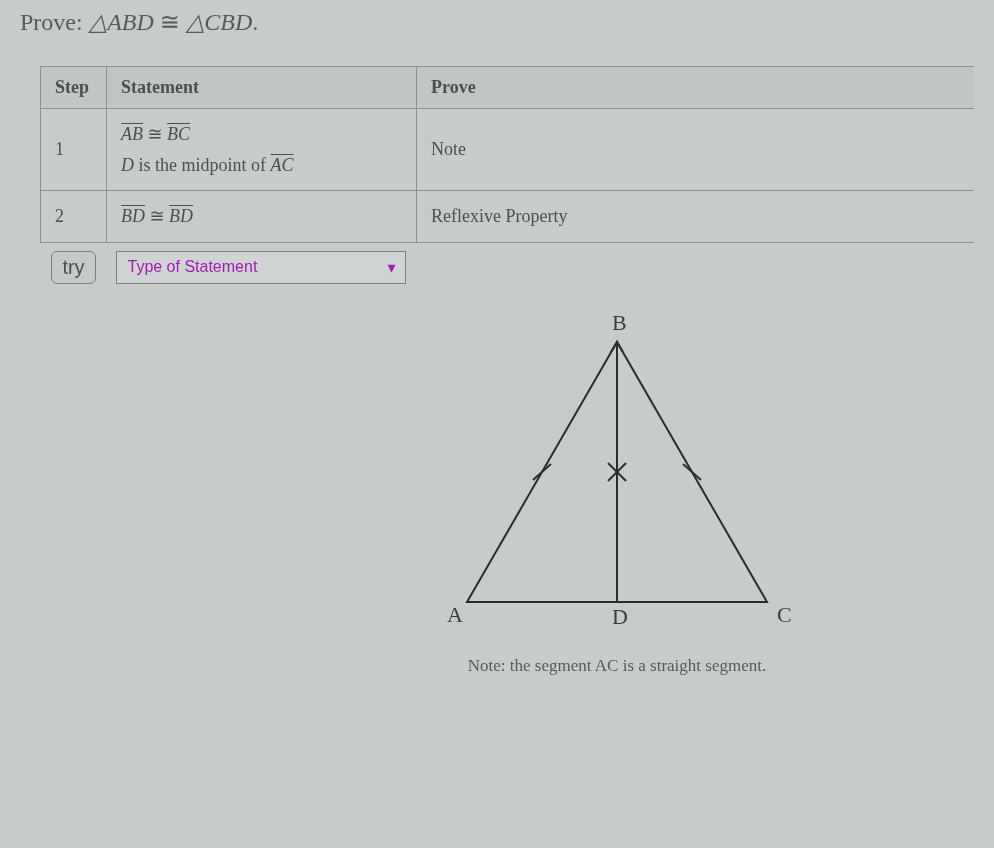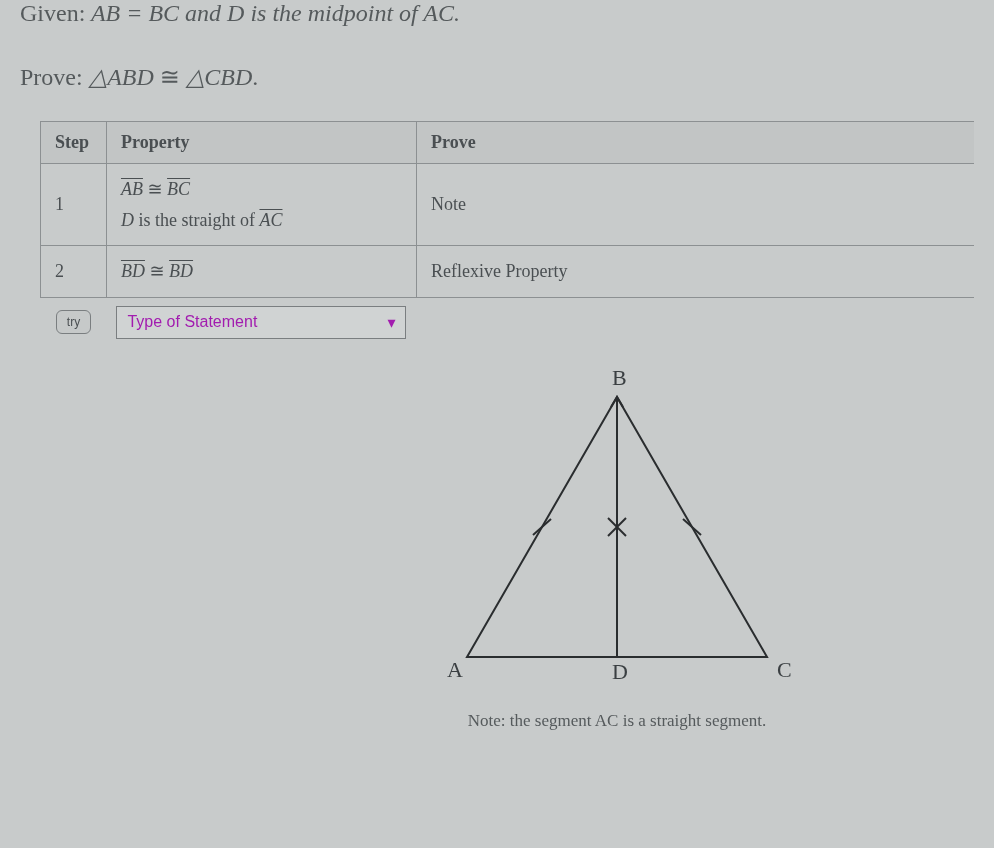--- a/index.html
+++ b/index.html
@@ -51,21 +51,21 @@
   .proof-table tr td:last-child { border-right: none; }
   .proof-table tr th:last-child { border-right: none; }
   .overline { text-decoration: overline; font-style: italic; }
   .stmt-line { line-height: 1.7; }
   .try-row td { padding: 8px 10px; border: none; }
   .try-btn {
     border: 1px solid #7a7e80;
     border-radius: 6px;
     background: #c6c9c9;
     padding: 4px 10px;
-    font-size: 12px;
+    font-size: 20px;
     color: #4a4f52;
     cursor: pointer;
     font-family: 'Segoe UI', Arial, sans-serif;
   }
   .type-select {
     border: 1px solid #7a7e80;
     background: #d0d3d3;
     padding: 6px 10px;
     font-size: 16px;
     color: #a21caf;
@@ -90,49 +90,45 @@
     font-family: Georgia, serif;
   }
   svg.tri { display: block; }
   .v-label { font-size: 22px; font-family: Georgia; fill: #3a3f42; }
 </style>
 </head>
 <body>
 
 <div class="page">
 
-  <div class="given-prove given-line">
-    <span class="word">Given:</span>
-    <span class="math-ital">AB = BC and D is the midpoint of AC.</span>
-  </div>
 
   <div class="given-prove prove-line">
     <span class="word">Prove:</span>
     <span class="math-ital">△ABD</span>
     <span>≅</span>
     <span class="math-ital">△CBD</span><span>.</span>
   </div>
 
   <table class="proof-table">
     <tbody>
         <tr>
       <th class="col-step">Step</th>
-      <th class="col-stmt">Property</th>
+      <th class="col-stmt">Statement</th>
       <th class="col-reason">Prove</th>
     </tr>
     <tr>
       <td class="col-step">1</td>
       <td class="col-stmt">
         <div class="stmt-line">
           <span class="overline">AB</span>
           <span>≅</span>
           <span class="overline">BC</span>
         </div>
         <div class="stmt-line">
-          <span class="math-ital">D</span><span> is the straight of </span><span class="overline">AC</span>
+          <span class="math-ital">D</span><span> is the midpoint of </span><span class="overline">AC</span>
         </div>
       </td>
       <td class="col-reason">Note</td>
     </tr>
     <tr>
       <td class="col-step">2</td>
       <td class="col-stmt">
         <div class="stmt-line">
           <span class="overline">BD</span>
           <span>≅</span>

